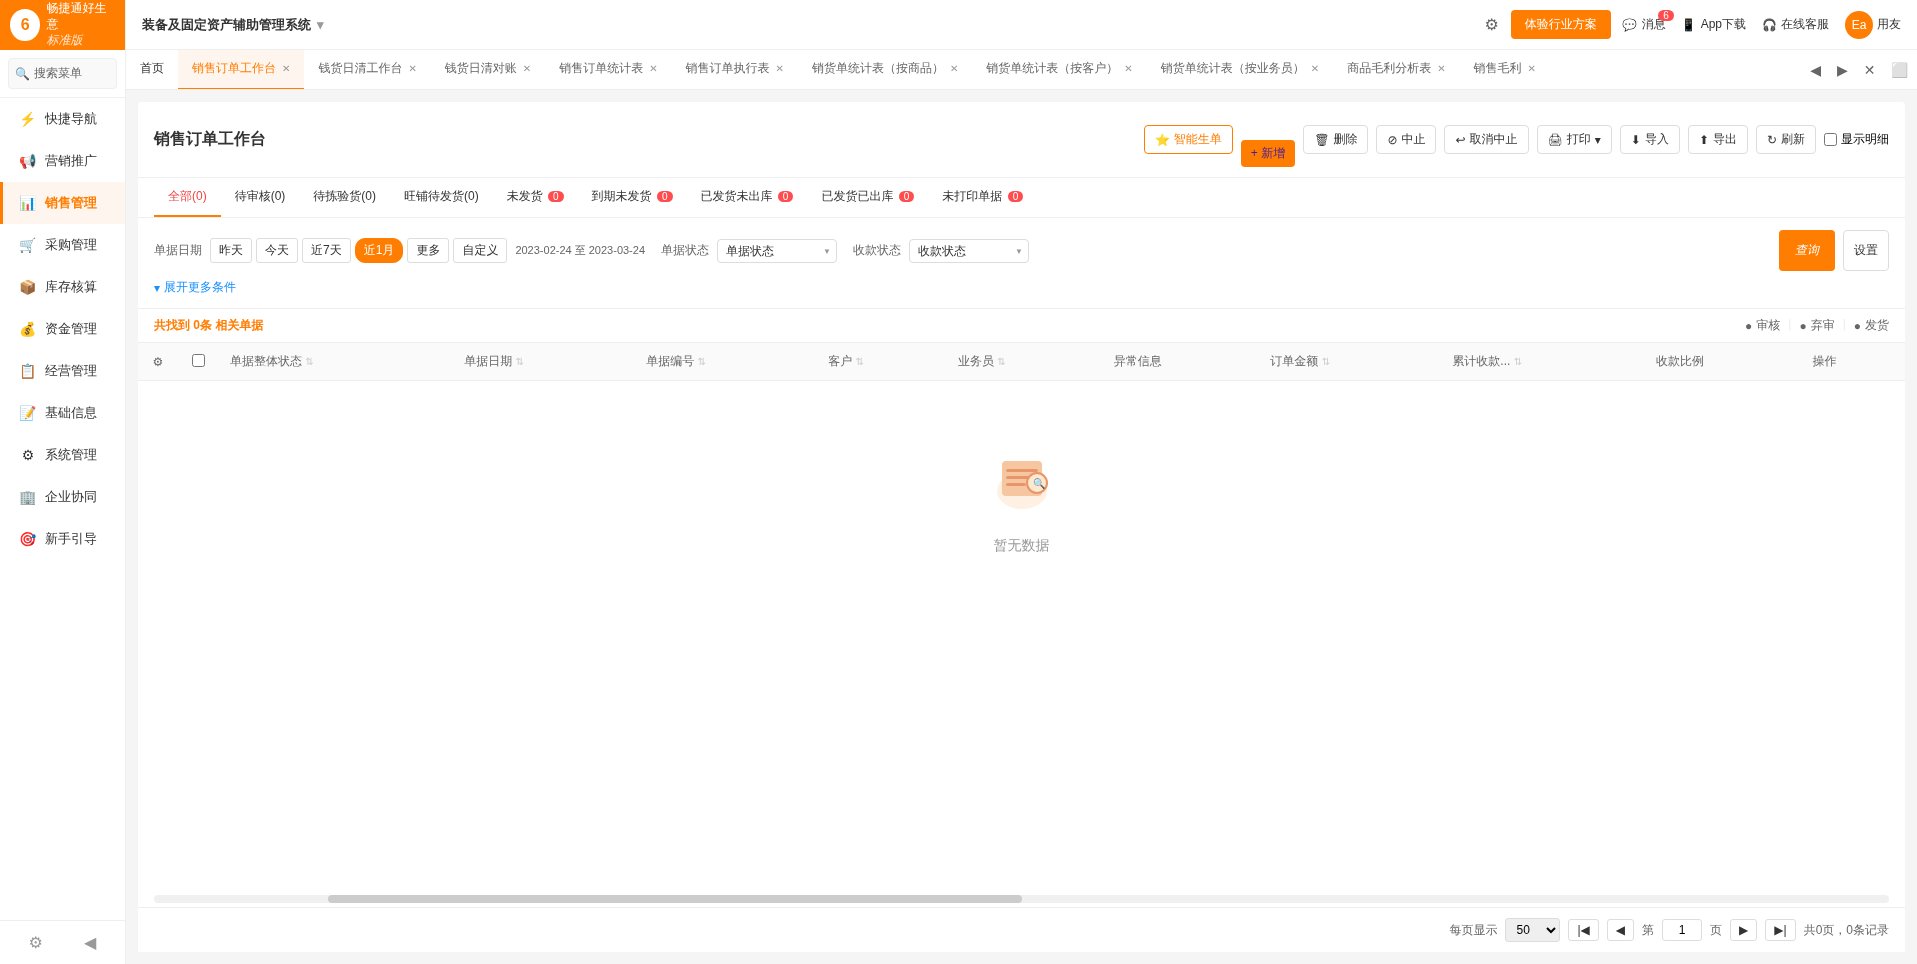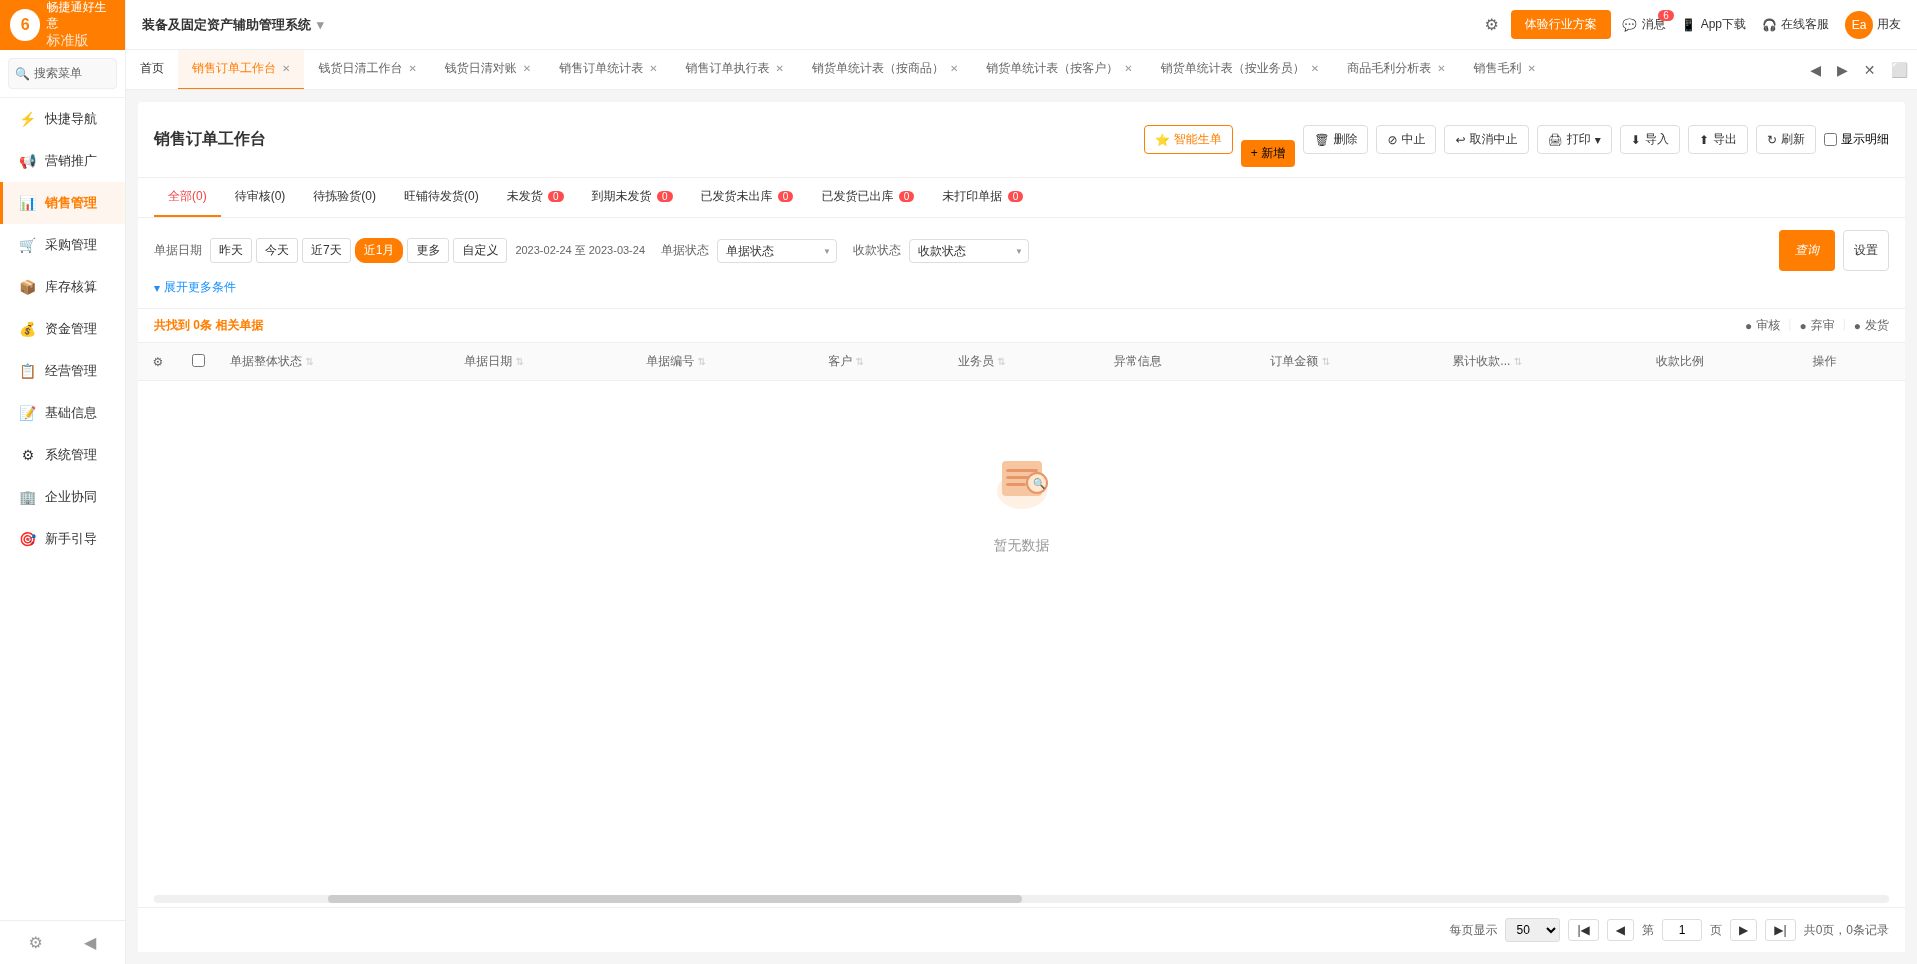--- a/index.html
+++ b/index.html
@@ -4,21 +4,21 @@
   <style>
     * { box-sizing: border-box; margin: 0; padding: 0; font-family: 'Microsoft YaHei', Arial, sans-serif; }
     body { display: flex; height: 964px; overflow: hidden; background: #f5f5f5; font-size: 12px; }
 
     
     .sidebar { width: 126px; background: #fff; display: flex; flex-direction: column; border-right: 1px solid #eee; flex-shrink: 0; }
     .sidebar-logo { background: #ff7d00; color: #fff; padding: 8px 10px; display: flex; align-items: center; gap: 6px; height: 50px; }
     .sidebar-logo .logo-icon { width: 32px; height: 32px; background: #fff; border-radius: 50%; display: flex; align-items: center; justify-content: center; }
     .sidebar-logo .logo-icon span { color: #ff7d00; font-weight: bold; font-size: 16px; }
     .sidebar-logo .logo-text { font-size: 12px; color: #fff; line-height: 1.3; }
-    .sidebar-logo .logo-badge { font-size: 14px; color: rgba(255,255,255,0.8); }
+    .sidebar-logo .logo-badge { font-size: 12px; color: rgba(255,255,255,0.8); font-style: italic; }
     .sidebar-search { padding: 8px; border-bottom: 1px solid #f0f0f0; }
     .sidebar-search-btn { width: 100%; padding: 6px; border: 1px solid #eee; border-radius: 4px; background: #f9f9f9; cursor: pointer; display: flex; align-items: center; gap: 4px; color: #666; font-size: 12px; }
     .sidebar-nav-item { padding: 12px 16px; display: flex; align-items: center; gap: 8px; cursor: pointer; color: #333; font-size: 13px; border-left: 3px solid transparent; }
     .sidebar-nav-item.active { background: #fff5ef; color: #ff7d00; border-left-color: #ff7d00; font-weight: bold; }
     .sidebar-nav-item .nav-icon { font-size: 14px; width: 18px; text-align: center; }
     .sidebar-footer { margin-top: auto; border-top: 1px solid #eee; padding: 8px; display: flex; justify-content: space-around; }
     .sidebar-footer-btn { cursor: pointer; color: #999; font-size: 16px; padding: 4px; }
 
     
     .main { flex: 1; display: flex; flex-direction: column; overflow: hidden; }
@@ -45,21 +45,21 @@
 
     
     .content { flex: 1; display: flex; flex-direction: column; overflow: hidden; background: #f5f5f5; padding: 12px; }
 
     
     .page-header { background: #fff; padding: 10px 16px; border-radius: 4px 4px 0 0; display: flex; align-items: center; justify-content: space-between; border-bottom: 1px solid #eee; }
     .page-title { font-size: 16px; font-weight: bold; color: #333; }
     .page-header-actions { display: flex; align-items: center; gap: 8px; }
     .action-btn { padding: 5px 10px; border: 1px solid #ddd; border-radius: 4px; background: #fff; cursor: pointer; color: #333; font-size: 12px; display: flex; align-items: center; gap: 4px; }
     .btn-ai { background: #fff; border: 1px solid #ff7d00; color: #ff7d00; padding: 5px 10px; border-radius: 4px; cursor: pointer; font-size: 12px; display: flex; align-items: center; gap: 4px; }
-    .btn-primary-sm { background: #ff7d00; color: #000000; border: none; padding: 5px 10px; border-radius: 4px; cursor: pointer; font-size: 12px; margin-top: 28px; }
+    .btn-primary-sm { background: #ff7d00; color: #4c1d95; border: none; padding: 5px 10px; border-radius: 4px; cursor: pointer; font-size: 12px; margin-top: 28px; }
 
     
     .filter-tabs { background: #fff; padding: 0 16px; border-bottom: 1px solid #eee; display: flex; align-items: center; gap: 0; }
     .filter-tab { padding: 10px 14px; cursor: pointer; color: #333; font-size: 12px; border-bottom: 2px solid transparent; white-space: nowrap; }
     .filter-tab.active { color: #ef4444; border-bottom-color: #ff7d00; }
     .filter-tab .badge-red { background: #ff4d4f; color: #fff; border-radius: 10px; padding: 0 5px; font-size: 10px; margin-left: 2px; }
 
     
     .filter-form { background: #fff; padding: 12px 16px; border-bottom: 1px solid #eee; }
     .filter-row { display: flex; align-items: center; gap: 16px; flex-wrap: wrap; }

